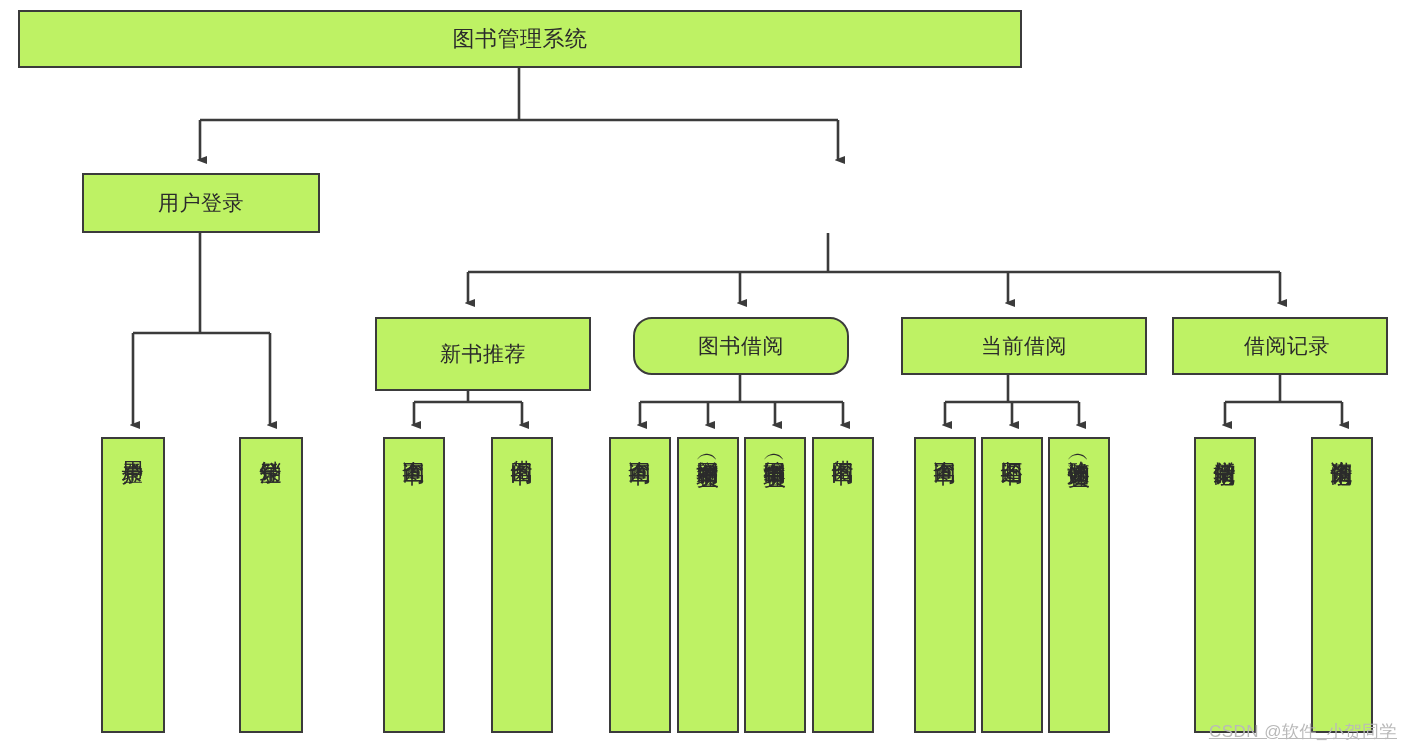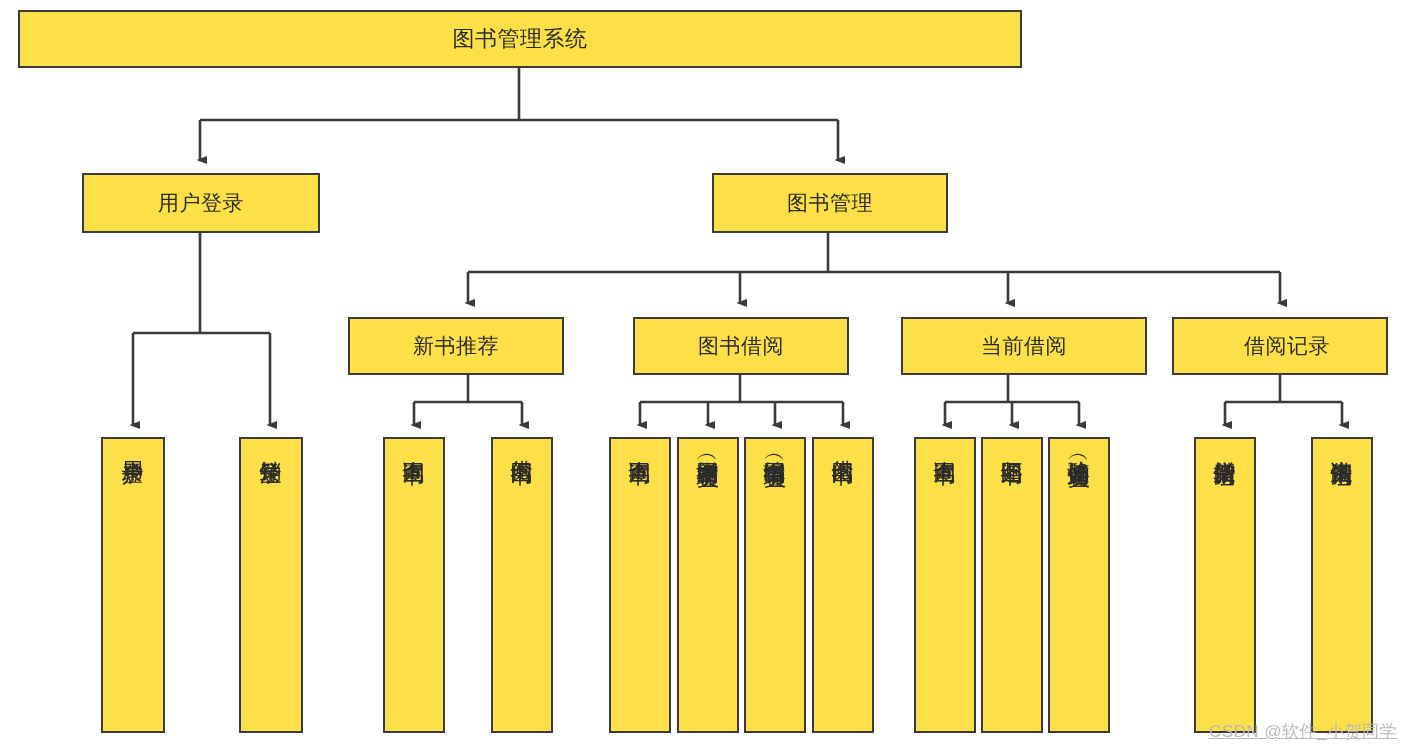--- a/index.html
+++ b/index.html
@@ -22,21 +22,21 @@
     position: absolute;
     left: 0;
     top: 0;
     width: 1405px;
     height: 747px;
     pointer-events: none;
   }
   .node {
     position: absolute;
     box-sizing: border-box;
-    background: #fde047;
+    background: #bef264;
     border: 2px solid #3b3b3b;
     display: flex;
     align-items: center;
     justify-content: center;
     color: #2b2b2b;
     z-index: 2;
   }
   .node .label {
     display: block;
     text-align: center;
@@ -135,28 +135,25 @@
     </g>
   </svg>
 
   <div class="node horiz root" style="left:18px; top:10px; width:1004px; height:58px;">
     <span class="label">图书管理系统</span>
   </div>
 
   <div class="node horiz" style="left:82px; top:173px; width:238px; height:60px;">
     <span class="label">用户登录</span>
   </div>
-  <div class="node horiz" style="left:712px; top:173px; width:236px; height:60px;">
-    <span class="label">图书管理</span>
-  </div>
-
-  <div class="node horiz" style="left:348px; top:317px; width:216px; height:58px;">
+
+  <div class="node horiz" style="left:375px; top:317px; width:216px; height:74px;">
     <span class="label">新书推荐</span>
   </div>
-  <div class="node horiz" style="left:633px; top:317px; width:216px; height:58px;">
+  <div class="node horiz" style="left:633px; top:317px; width:216px; height:58px;border-radius:19px;">
     <span class="label">图书借阅</span>
   </div>
   <div class="node horiz" style="left:901px; top:317px; width:246px; height:58px;">
     <span class="label">当前借阅</span>
   </div>
   <div class="node horiz" style="left:1172px; top:317px; width:216px; height:58px;padding-left:14px;">
     <span class="label">借阅记录</span>
   </div>
 
   <div class="node vert" style="left:101px; top:437px; width:64px; height:296px;">

